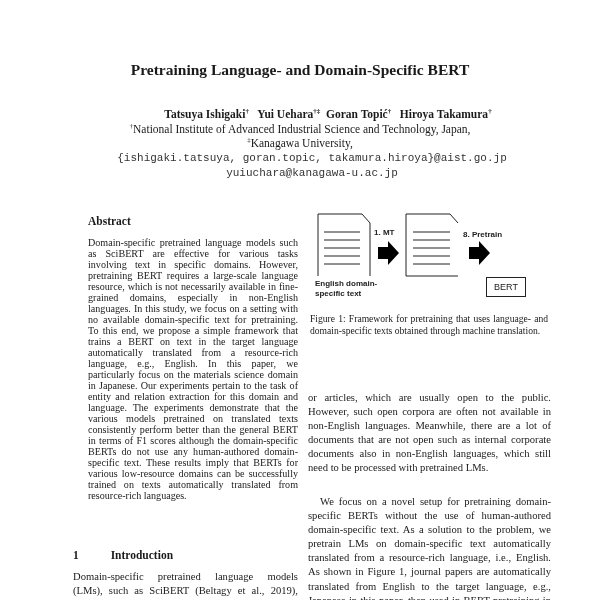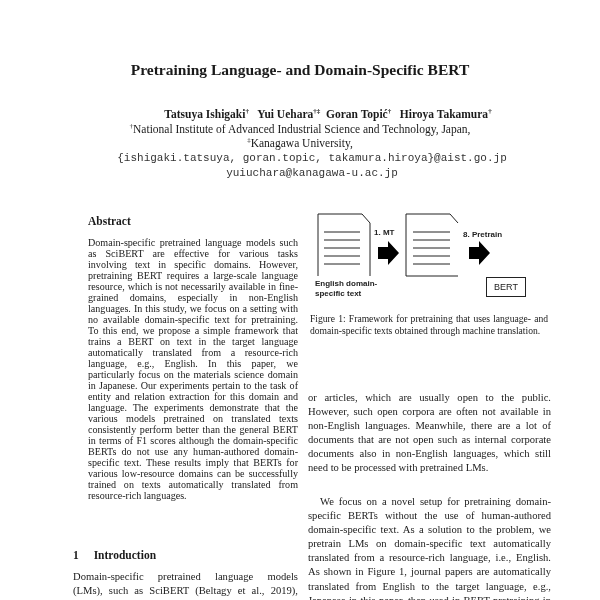--- a/index.html
+++ b/index.html
@@ -45,21 +45,21 @@
   <sup>‡</sup><span>Kanagawa University,</span>
 </div>
 <div class="abs affil mono" style="top:151px;">{ishigaki.tatsuya, goran.topic, takamura.hiroya}@aist.go.jp</div>
 <div class="abs affil mono" style="top:166px;">yuiuchara@kanagawa-u.ac.jp</div>
 
 <div class="abs col-left abs-head">Abstract</div>
 <div class="abs col-left para" style="top:237px;">Domain-specific pretrained language models such as SciBERT are effective for various tasks involving text in specific domains. However, pretraining BERT requires a large-scale language resource, which is not necessarily available in fine-grained domains, especially in non-English languages. In this study, we focus on a setting with no available domain-specific text for pretraining. To this end, we propose a simple framework that trains a BERT on text in the target language automatically translated from a resource-rich language, e.g., English. In this paper, we particularly focus on the materials science domain in Japanese. Our experiments pertain to the task of entity and relation extraction for this domain and language. The experiments demonstrate that the various models pretrained on translated texts consistently perform better than the general BERT in terms of F1 scores although the domain-specific BERTs do not use any human-authored domain-specific text. These results imply that BERTs for various low-resource domains can be successfully trained on texts automatically translated from resource-rich languages.</div>
 
 <div class="abs sec" style="left:73px; top:549px;">
   <span>1</span>
-  <span style="margin-left:12px;">Introduction</span>
+  <span style="margin-left:29px;">Introduction</span>
 </div>
 <div class="abs intro-line lastline" style="left:73px; width:225px; top:570px;">Domain-specific pretrained language models</div>
 <div class="abs intro-line lastline" style="left:73px; width:225px; top:584px;">(LMs), such as SciBERT (Beltagy et al., 2019),</div>
 
 <div class="abs" style="left:310px; top:210px; width:240px; height:90px;">
   <svg width="240" height="90" viewBox="0 0 240 90">
 
     <g fill="none" stroke="#222" stroke-width="1">
       <path d="M8,4 L52,4 L60,13 L60,66"></path>
       <path d="M8,4 L8,66"></path>

